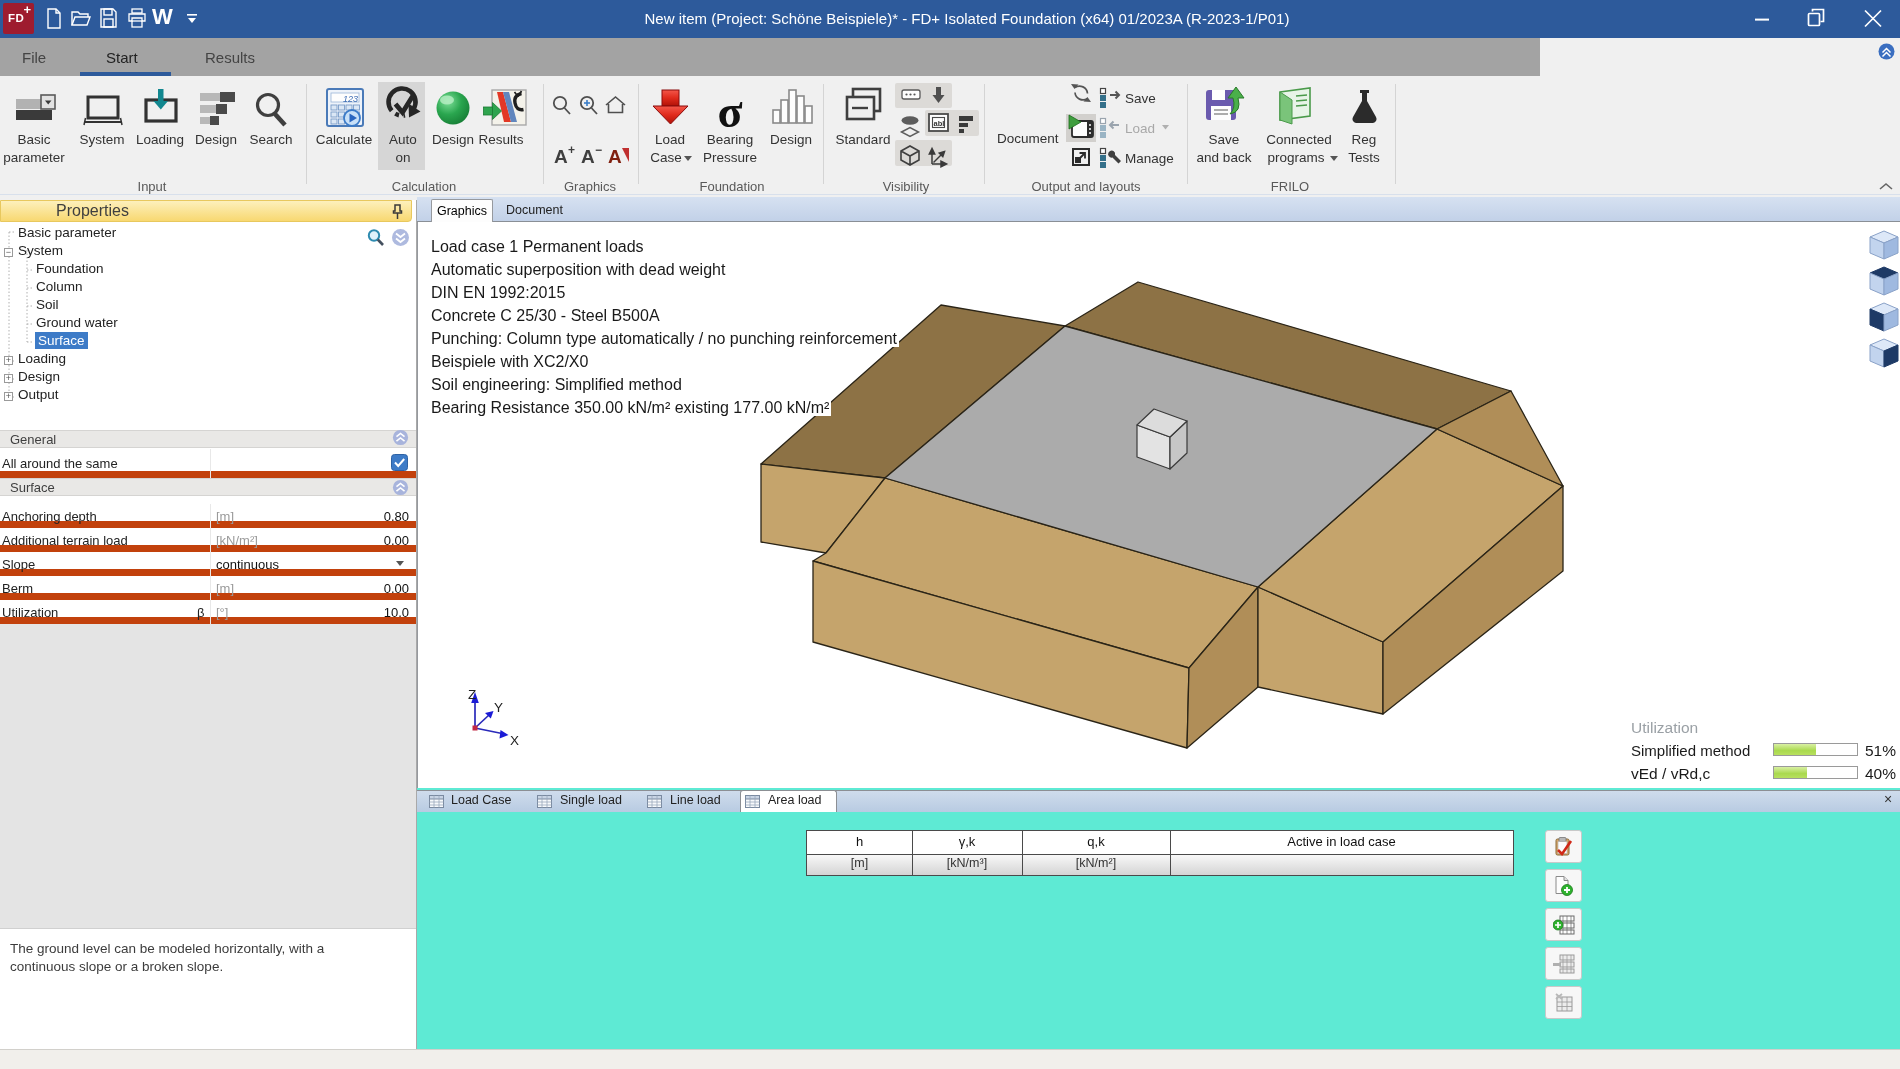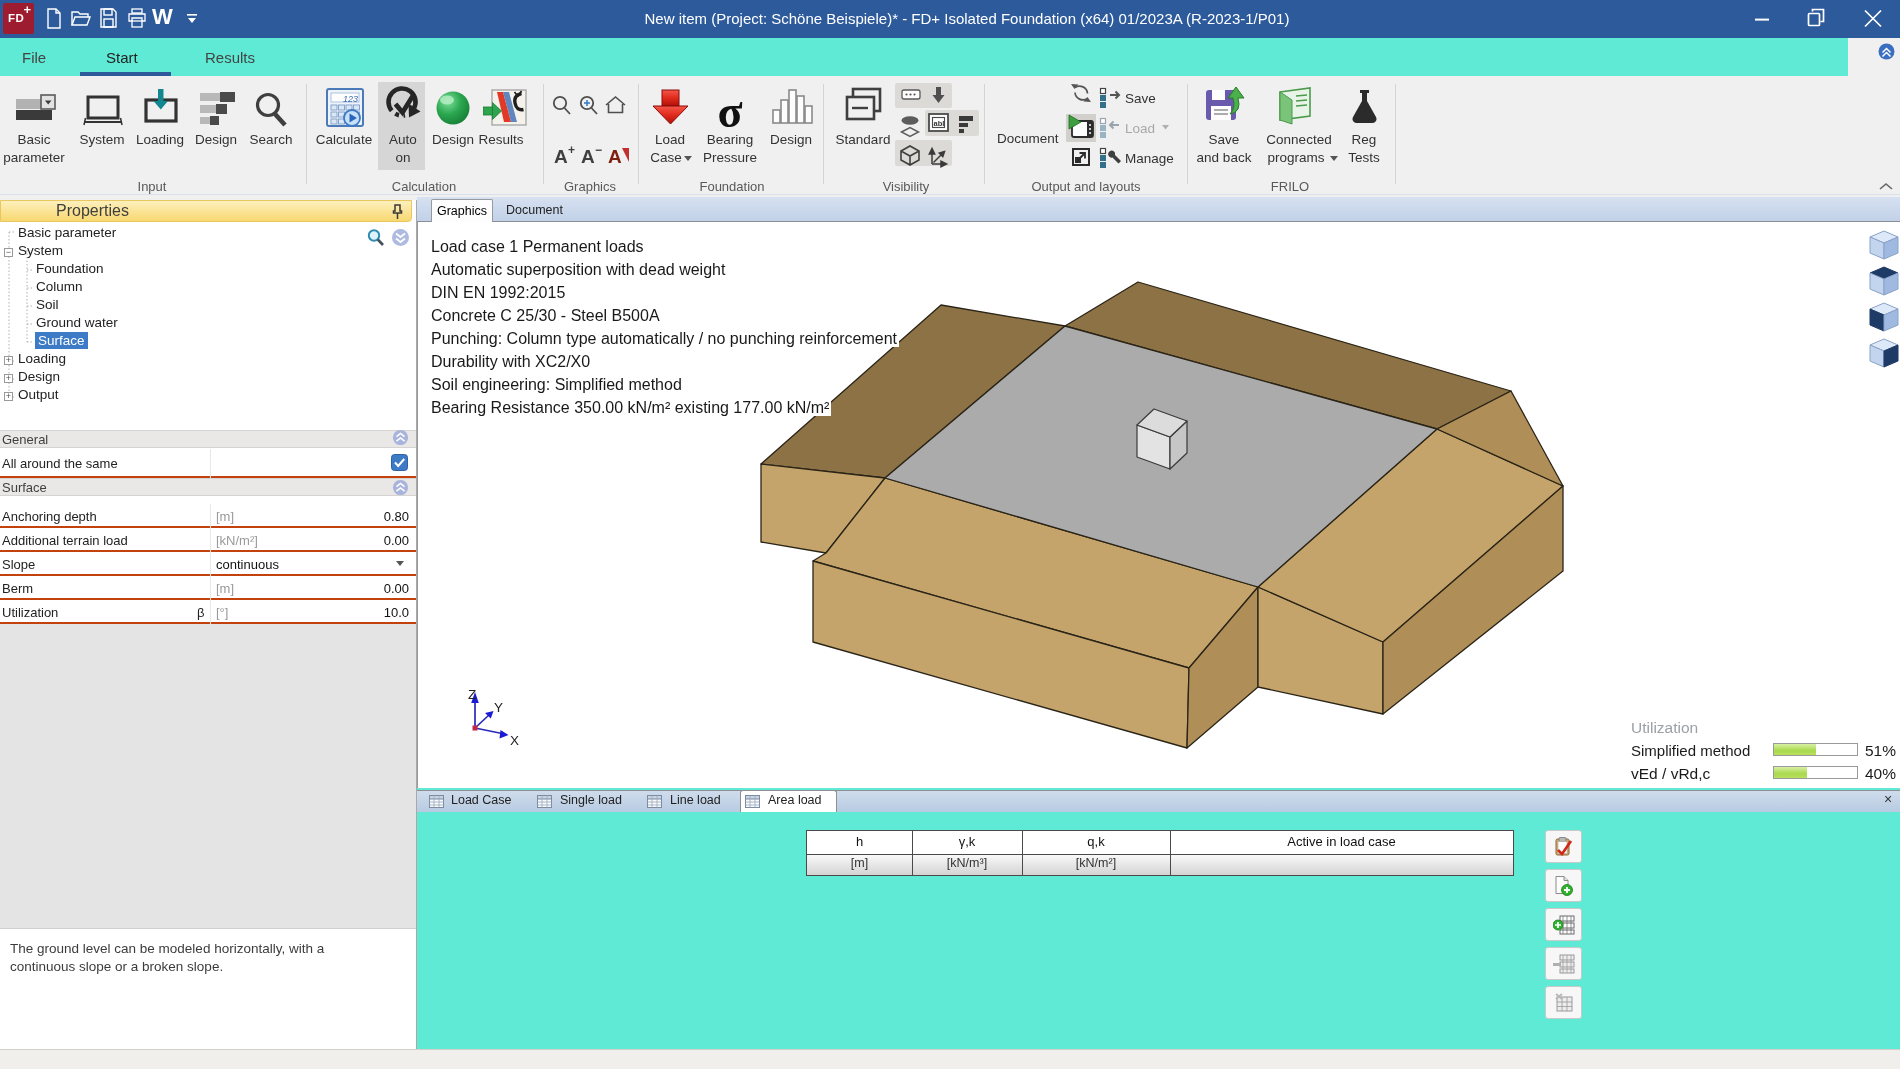--- a/index.html
+++ b/index.html
@@ -9,39 +9,39 @@
 
 
 #titlebar { position:absolute; left:0; top:0; width:1900px; height:38px; background:#2d5a9b; }
 #fdicon { position:absolute; left:3px; top:3px; width:31px; height:31px; background:#9e1c2f; border-radius:2px; color:#fff; font-size:11.5px; font-weight:bold; }
 #fdicon b { position:absolute; left:5px; top:9px; letter-spacing:0.5px; } #fdicon i { position:absolute; right:3px; top:-1px; font-style:normal; font-size:13px; }
 .tbico { position:absolute; top:8px; }
 #titletext { position:absolute; top:0; left:567px; width:800px; height:38px; line-height:38px; text-align:center; color:#fff; font-size:15px; white-space:nowrap; }
 .winbtn { position:absolute; top:0; width:46px; height:38px; color:#fff; }
 
 
-#menubar { position:absolute; left:0; top:38px; width:1848px; height:38px; background:#5eead4; }
+#menubar { position:absolute; left:0; top:38px; width:1540px; height:38px; background:#a3a3a3; }
 .menuitem { position:absolute; top:0; height:38px; line-height:40px; font-size:15px; color:#444; }
 #menu-start { color:#222; }
 #menu-underline { position:absolute; left:80px; top:72px; width:91px; height:4px; background:#2d5a9b; }
 
 
 #ribbon { position:absolute; left:0; top:76px; width:1900px; height:119px; background:#f0f0f0; border-bottom:1px solid #d8e0ec; }
 .rgroup-label { position:absolute; top:103px; font-size:13px; color:#595959; width:200px; text-align:center; }
 .rsep { position:absolute; top:8px; height:100px; width:1px; background:#d4d4d4; }
 
 
 #leftpanel { position:absolute; left:0; top:200px; width:417px; height:849px; background:#fff; border-right:1px solid #a9a9a9; }
 #propheader { position:absolute; left:0; top:0; width:412px; height:22px; background:linear-gradient(#fdf0bc,#f8d871); border:1px solid #e8c85e; border-radius:0 0 4px 0; }
 #propheader span { position:absolute; left:7px; top:1px; font-size:16px; color:#3f3f3f;margin-left:48px; }
 .treeitem { position:absolute; font-size:13.5px; color:#222; white-space:nowrap; }
 .expander { position:absolute; width:9px; height:9px; border:1px solid #9a9a9a; background:#fff; font-size:9px; line-height:7px; text-align:center; color:#555; }
 .sechdr { position:absolute; left:0; width:416px; height:18px; background:#e9e8e6; border-top:1px solid #d5d4d2; border-bottom:1px solid #d5d4d2; font-size:13px; color:#3f3f3f; }
-.sechdr span { position:absolute; left:2px; top:1px; }
-.prow { position:absolute; left:0; width:416px; height:24px; border-bottom:2px solid #c2410c; font-size:13px; color:#222; background:#fff;}
+.sechdr span { position:absolute; left:10px; top:1px; }
+.prow { position:absolute; left:0; width:416px; height:24px; border-bottom:7px solid #c2410c; font-size:13px; color:#222; background:#fff;}
 .prow .lbl { position:absolute; left:2px; top:5px; }
 .prow .unit { position:absolute; left:216px; top:5px; color:#9a9a9a; }
 .prow .val { position:absolute; right:7px; top:5px; color:#111; }
 .colsep { position:absolute; left:210px; top:0; width:1px; height:24px; background:#e8e8e8; }
 #grayfill { position:absolute; left:0; top:424px; width:416px; height:304px; background:#e4e4e4; }
 #helpbox { position:absolute; left:0; top:728px; width:416px; height:121px; background:#fff; border-top:1px solid #d0d0d0; }
 #helpbox div { margin:11px 0 0 10px; font-size:13.5px; color:#3c3c3c; line-height:18px; }
 
 
 #gtabs { position:absolute; left:417px; top:197px; width:1483px; height:25px; background:linear-gradient(#d6e1f1,#c2d1e8); border-bottom:1px solid #8a8f96; }
@@ -575,21 +575,21 @@
           <polygon points="17,15 31,9 31,25 17,31" fill="#1e3a66" stroke="#1e3a66"></polygon>
         </g>
       </g>
     </svg>
     <div id="anno">
       <span>Load case 1 Permanent loads</span><br>
       <span>Automatic superposition with dead weight</span><br>
       <span>DIN EN 1992:2015</span><br>
       <span>Concrete C 25/30 - Steel B500A</span><br>
       <span>Punching: Column type automatically / no punching reinforcement</span><br>
-      <span>Durability with XC2/X0</span><br>
+      <span>Beispiele with XC2/X0</span><br>
       <span>Soil engineering: Simplified method</span><br>
       <span>Bearing Resistance 350.00 kN/m² existing 177.00 kN/m²</span>
     </div>
   </div>
 
   <div id="bottompanel">
     <div id="btabstrip"></div>
     <svg class="abs" style="left:12px; top:7px;" width="15" height="13" viewBox="0 0 15 13">
         <rect x="0.5" y="0.5" width="14" height="12" fill="#f8fafc" stroke="#7a8aa0"></rect>
         <rect x="0.5" y="0.5" width="14" height="3.5" fill="#c8d4e4" stroke="#7a8aa0"></rect>

